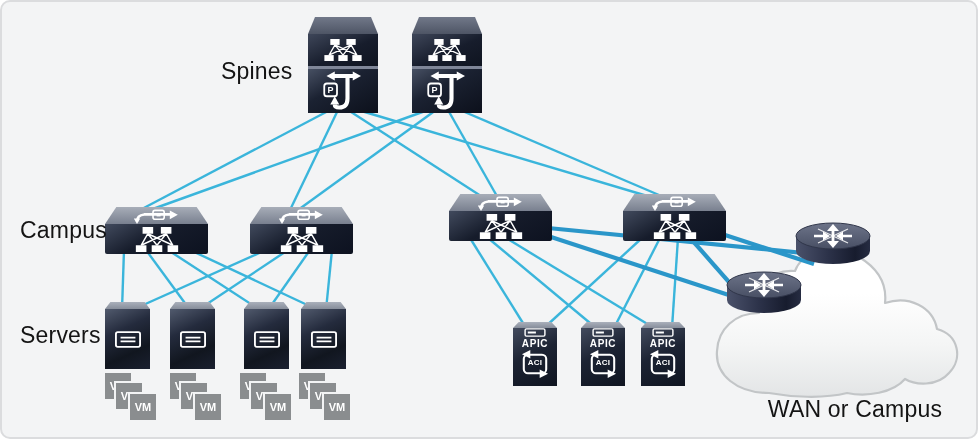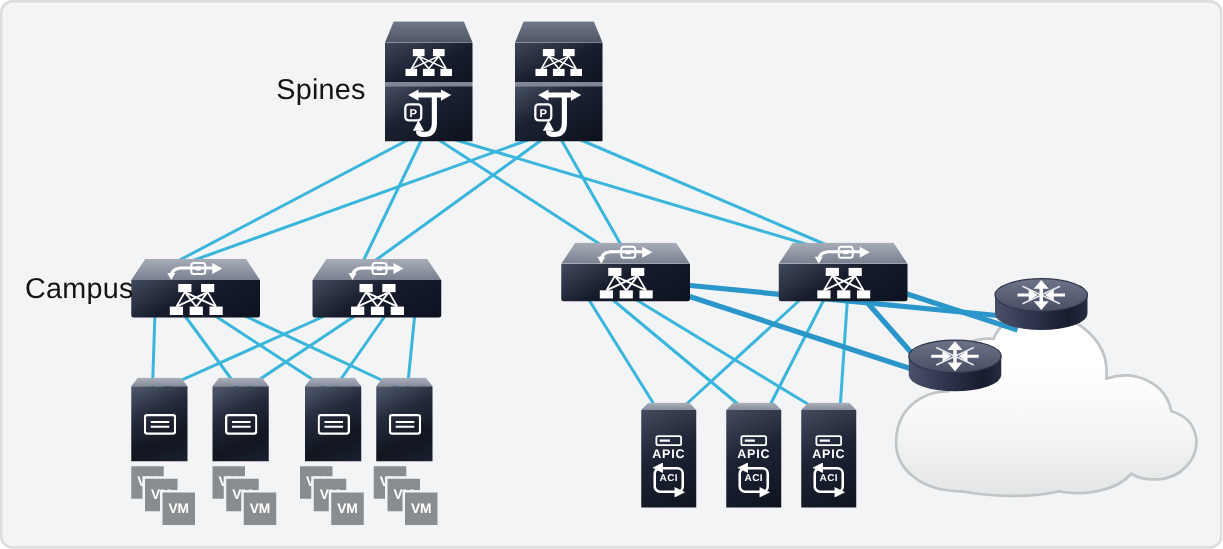--- a/index.html
+++ b/index.html
@@ -43,21 +43,21 @@
     font-size:11px;font-weight:bold;display:flex;align-items:center;justify-content:center;
     box-shadow:0 0 0 2px #f3f4f5;}
   .vm1{left:0;top:0}.vm2{left:11px;top:10px}.vm3{left:25px;top:21px}
 
   
   .apic{width:44px;}
   .apic-top{height:6px;background:linear-gradient(#aab0bb,#868d9a);
     clip-path:polygon(13% 0,87% 0,100% 100%,0 100%);}
   .apic-body{height:58px;background:linear-gradient(155deg,#434b5e 0%,#1c2333 45%,#0f1420 100%);
     display:flex;flex-direction:column;align-items:center;justify-content:flex-start;
-    padding-top:20px;gap:1px;}
+    padding-top:0;gap:1px;}
   .apic-label{color:#fff;font-size:10px;font-weight:bold;letter-spacing:.6px;line-height:11px;}
   .aci-badge{position:relative;width:32px;height:28px;}
   .aci-badge svg{position:absolute;left:0;top:0;}
   .aci-text{position:absolute;left:0;top:8px;width:32px;text-align:center;
     color:#fff;font-size:8px;font-weight:bold;letter-spacing:.3px;}
 
   
   .router{width:80px;height:48px;}
 </style>
 </head>
@@ -173,20 +173,22 @@
       <line x1="658" y1="236" x2="612" y2="326" stroke="#3ab5db" stroke-width="2.4"></line>
       <line x1="676" y1="236" x2="670" y2="326" stroke="#3ab5db" stroke-width="2.4"></line>
       <line x1="546" y1="226" x2="812" y2="252" stroke="#2a96c9" stroke-width="4.2"></line>
       <line x1="546" y1="234" x2="742" y2="298" stroke="#2a96c9" stroke-width="4.2"></line>
       <line x1="720" y1="232" x2="812" y2="262" stroke="#2a96c9" stroke-width="4.2"></line>
       <line x1="690" y1="238" x2="748" y2="304" stroke="#2a96c9" stroke-width="4.2"></line>
     </svg>
 
   <div class="lbl" style="left:219px;top:56px">Spines</div>
   <div class="lbl" style="left:18px;top:215px">Campus</div>
+  <div class="lbl" style="left:18px;top:320px">Servers</div>
+  <div class="lbl" style="left:748px;top:394px;width:210px;text-align:center">WAN or Campus</div>
 
   <div class="node spine" style="left:306px;top:15px">
     <div class="spine-top"></div>
     <div class="spine-band">
       <svg width="38" height="22">
           <use href="#sym-mesh"></use>
         </svg>
     </div>
     <div class="spine-body">
       <svg width="42" height="42">

